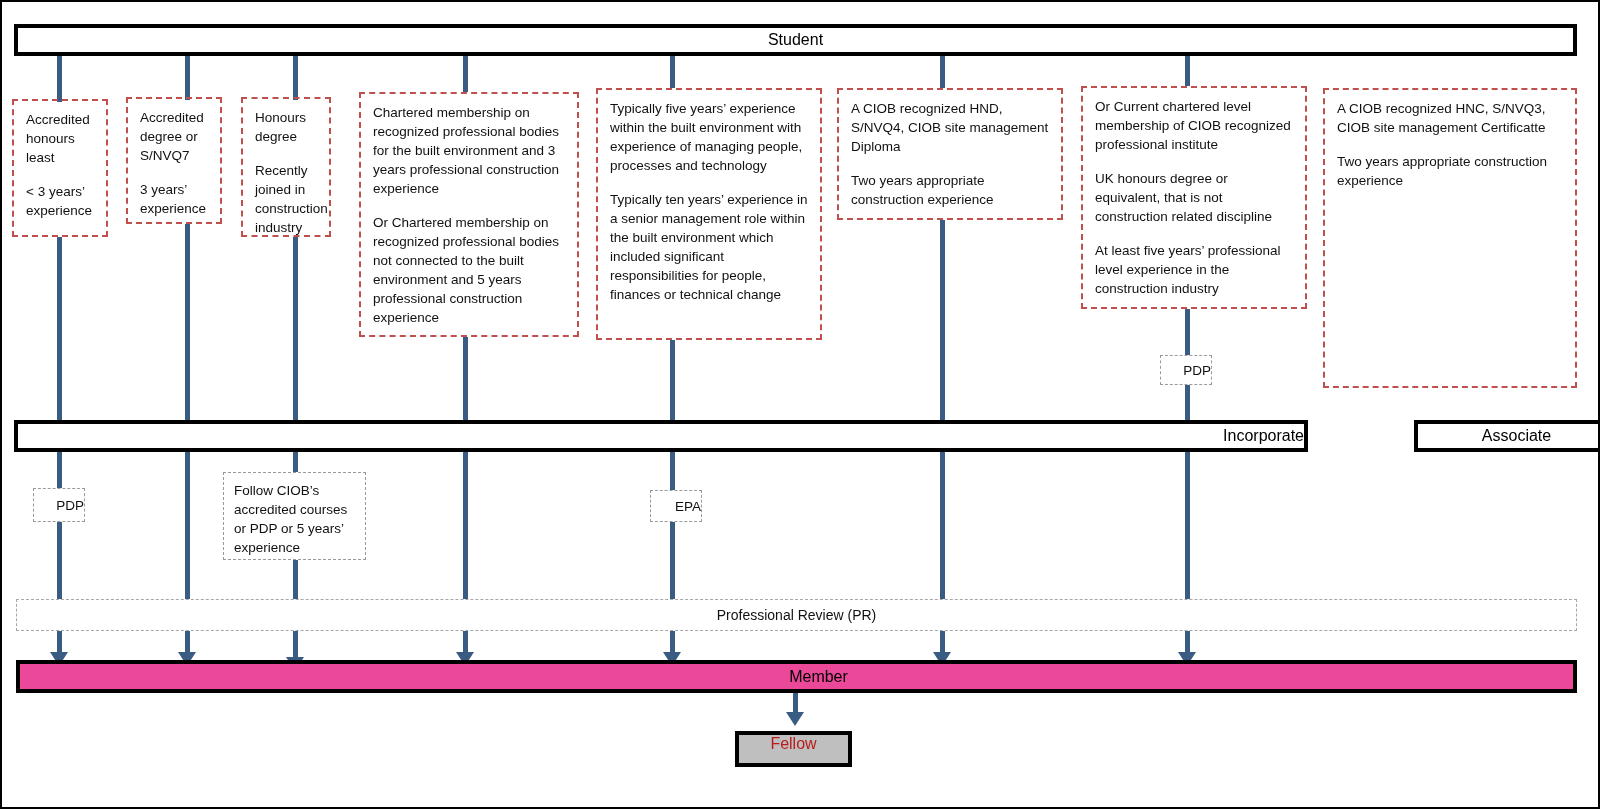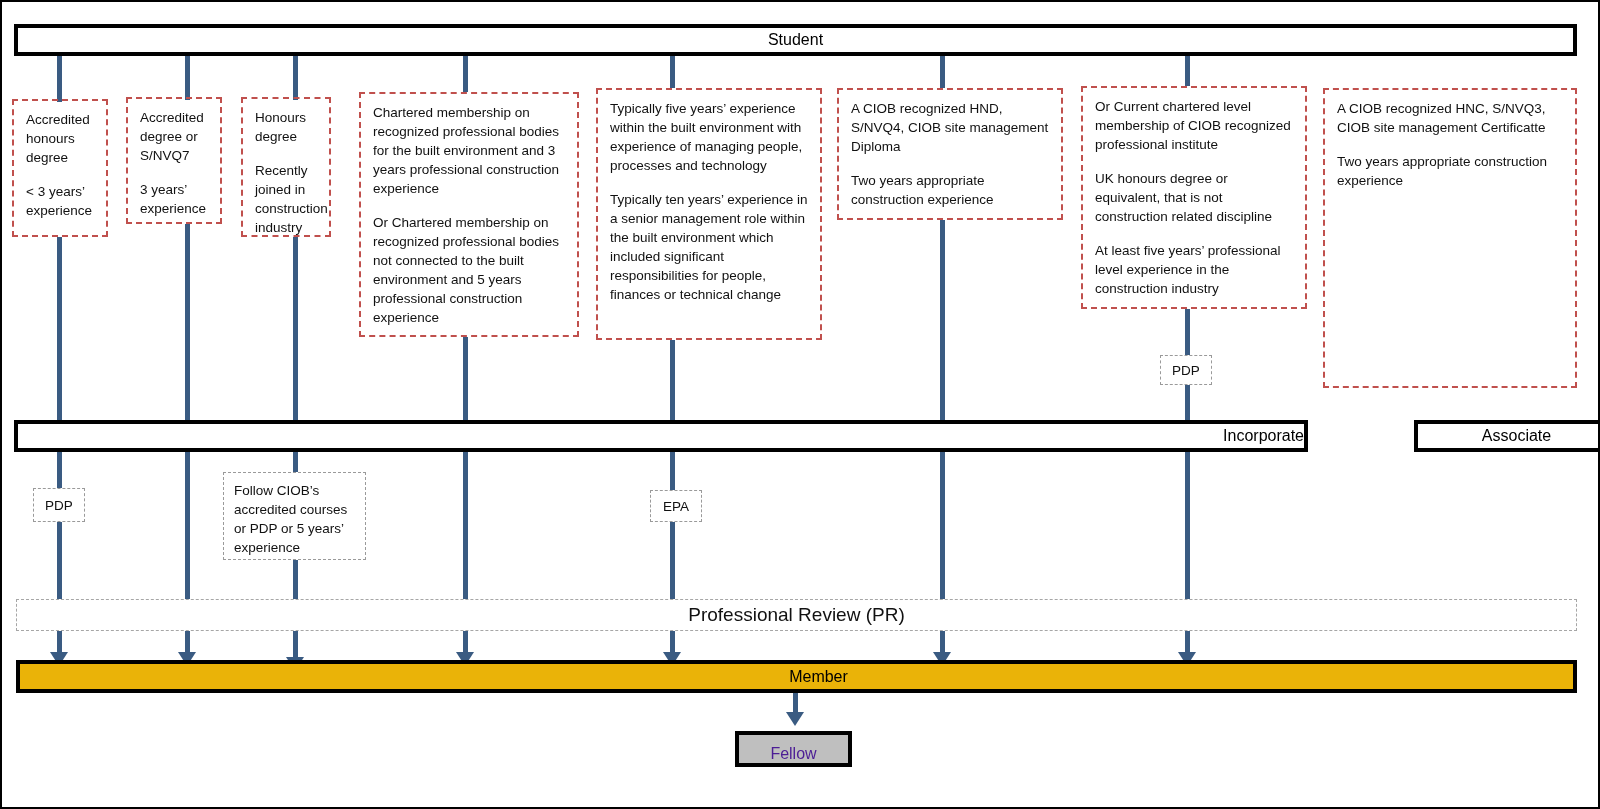--- a/index.html
+++ b/index.html
@@ -33,21 +33,21 @@
     border:4px solid #000000;
     background:#ffffff;
     box-sizing:border-box;
     display:flex;
     align-items:center;
     justify-content:center;
     font-size:16px;
     color:#000000;
     z-index:3;
   }
-  .banner.grey{background:#eab308;padding-left:44px;}
+  .banner.grey{background:#ec4899;padding-left:44px;}
   
   .redbox{
     position:absolute;
     border:2px dashed #c0504d;
     box-sizing:border-box;
     background:transparent;
     padding:9px 10px 6px 12px;
     font-size:13.5px;
     line-height:19px;
     color:#111111;
@@ -61,40 +61,40 @@
     border:1px dashed #9a9a9a;
     box-sizing:border-box;
     background:#ffffff;
     font-size:13.5px;
     line-height:19px;
     color:#111111;
     z-index:2;
     padding:6px 8px;
   }
   .greybox.centered{
-    display:flex;align-items:center;justify-content:center;padding:0;
+    display:flex;align-items:center;justify-content:flex-end;padding:0;
   }
   
   .pr-strip{
     position:absolute;
     border:1px dashed #a6a6a6;
     box-sizing:border-box;
     background:#ffffff;
     display:flex;align-items:center;justify-content:center;
-    font-size:19px;color:#111111;
+    font-size:14px;color:#111111;
     z-index:3;
     text-align:right;
   }
   .fellow{
     position:absolute;
     border:4px solid #000000;
     background:#bfbfbf;
     box-sizing:border-box;
-    display:flex;align-items:flex-end;justify-content:center;
-    font-size:16px;color:#4c1d95;
+    display:flex;align-items:flex-start;justify-content:center;
+    font-size:16px;color:#b91c1c;
     z-index:3;
   }
 </style>
 </head>
 <body>
 
 <div id="stage">
 
   <div class="banner" style="left:12px;top:22px;width:1563px;height:32px;text-align:center;">
     <span>Student</span>
@@ -102,21 +102,21 @@
 
   <div class="vline" style="left:55px;top:54px;height:46px;"></div>
   <div class="vline" style="left:183px;top:54px;height:44px;"></div>
   <div class="vline" style="left:291px;top:54px;height:44px;"></div>
   <div class="vline" style="left:461px;top:54px;height:36px;"></div>
   <div class="vline" style="left:668px;top:54px;height:32px;"></div>
   <div class="vline" style="left:938px;top:54px;height:32px;"></div>
   <div class="vline" style="left:1183px;top:54px;height:30px;"></div>
 
   <div class="redbox" style="left:10px;top:97px;width:96px;height:138px;">
-    <p>Accredited honours degree</p>
+    <p>Accredited honours least</p>
     <p>&lt; 3 years’ experience</p>
   </div>
 
   <div class="redbox" style="left:124px;top:95px;width:96px;height:127px;">
     <p>Accredited degree or S/NVQ7</p>
     <p>3 years’ experience</p>
   </div>
 
   <div class="redbox" style="left:239px;top:95px;width:90px;height:140px;">
     <p>Honours degree</p>

